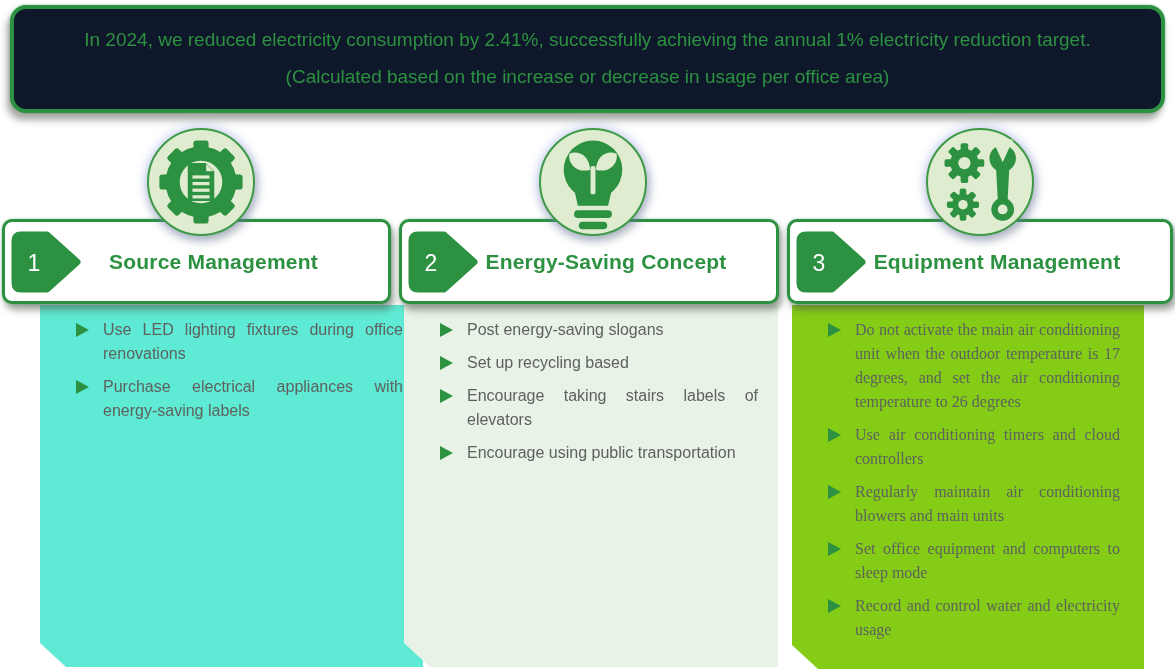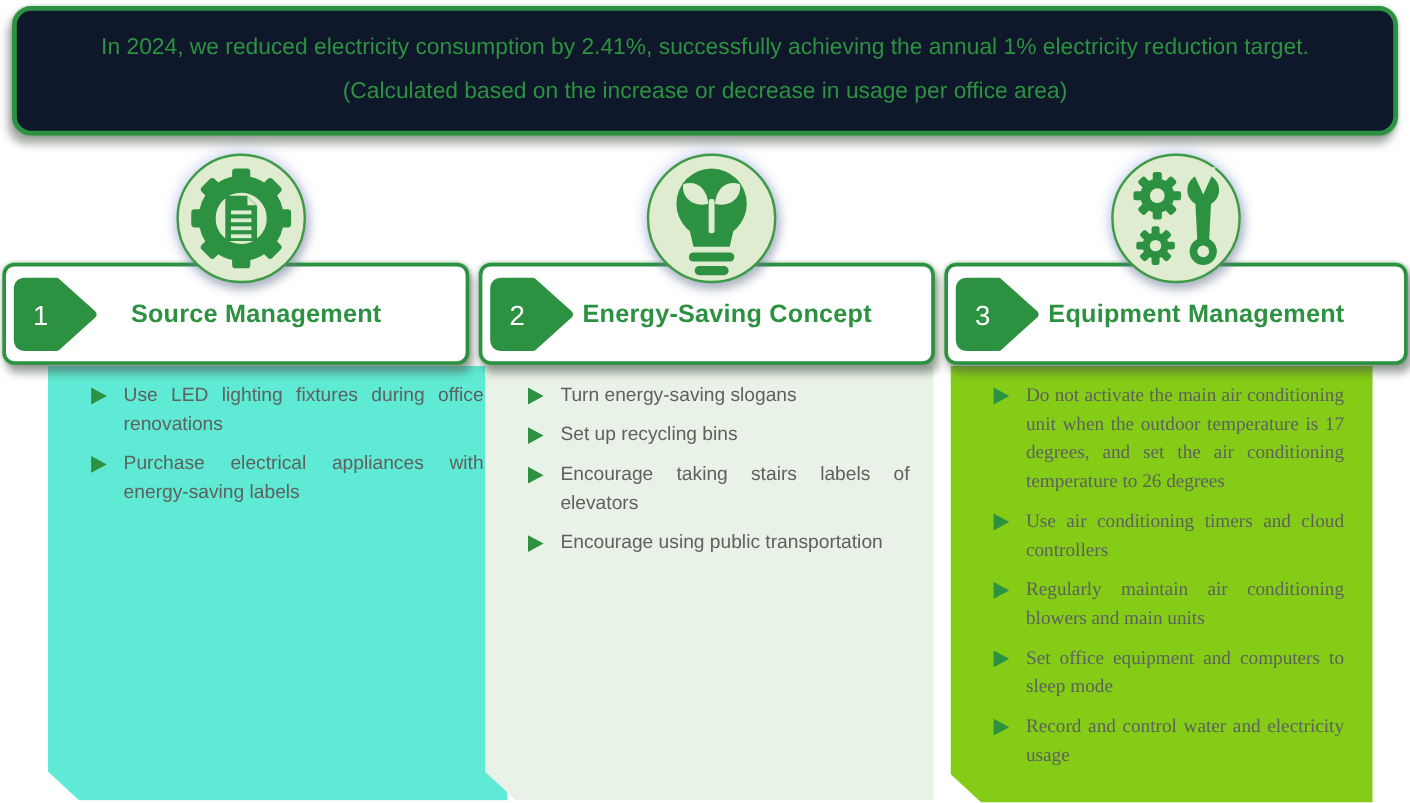--- a/index.html
+++ b/index.html
@@ -182,25 +182,25 @@
     </div>
     <div class="item">
       <span class="bullet"></span>
       <span class="item-text">Purchase electrical appliances with energy-saving labels</span>
     </div>
   </div>
 
   <div class="panel p2">
     <div class="item">
       <span class="bullet"></span>
-      <span class="item-text">Turn energy-saving slogans</span>
-    </div>
-    <div class="item">
-      <span class="bullet"></span>
-      <span class="item-text">Set up recycling bins</span>
+      <span class="item-text">Post energy-saving slogans</span>
+    </div>
+    <div class="item">
+      <span class="bullet"></span>
+      <span class="item-text">Set up recycling based</span>
     </div>
     <div class="item">
       <span class="bullet"></span>
       <span class="item-text">Encourage taking stairs labels of elevators</span>
     </div>
     <div class="item">
       <span class="bullet"></span>
       <span class="item-text">Encourage using public transportation</span>
     </div>
   </div>

